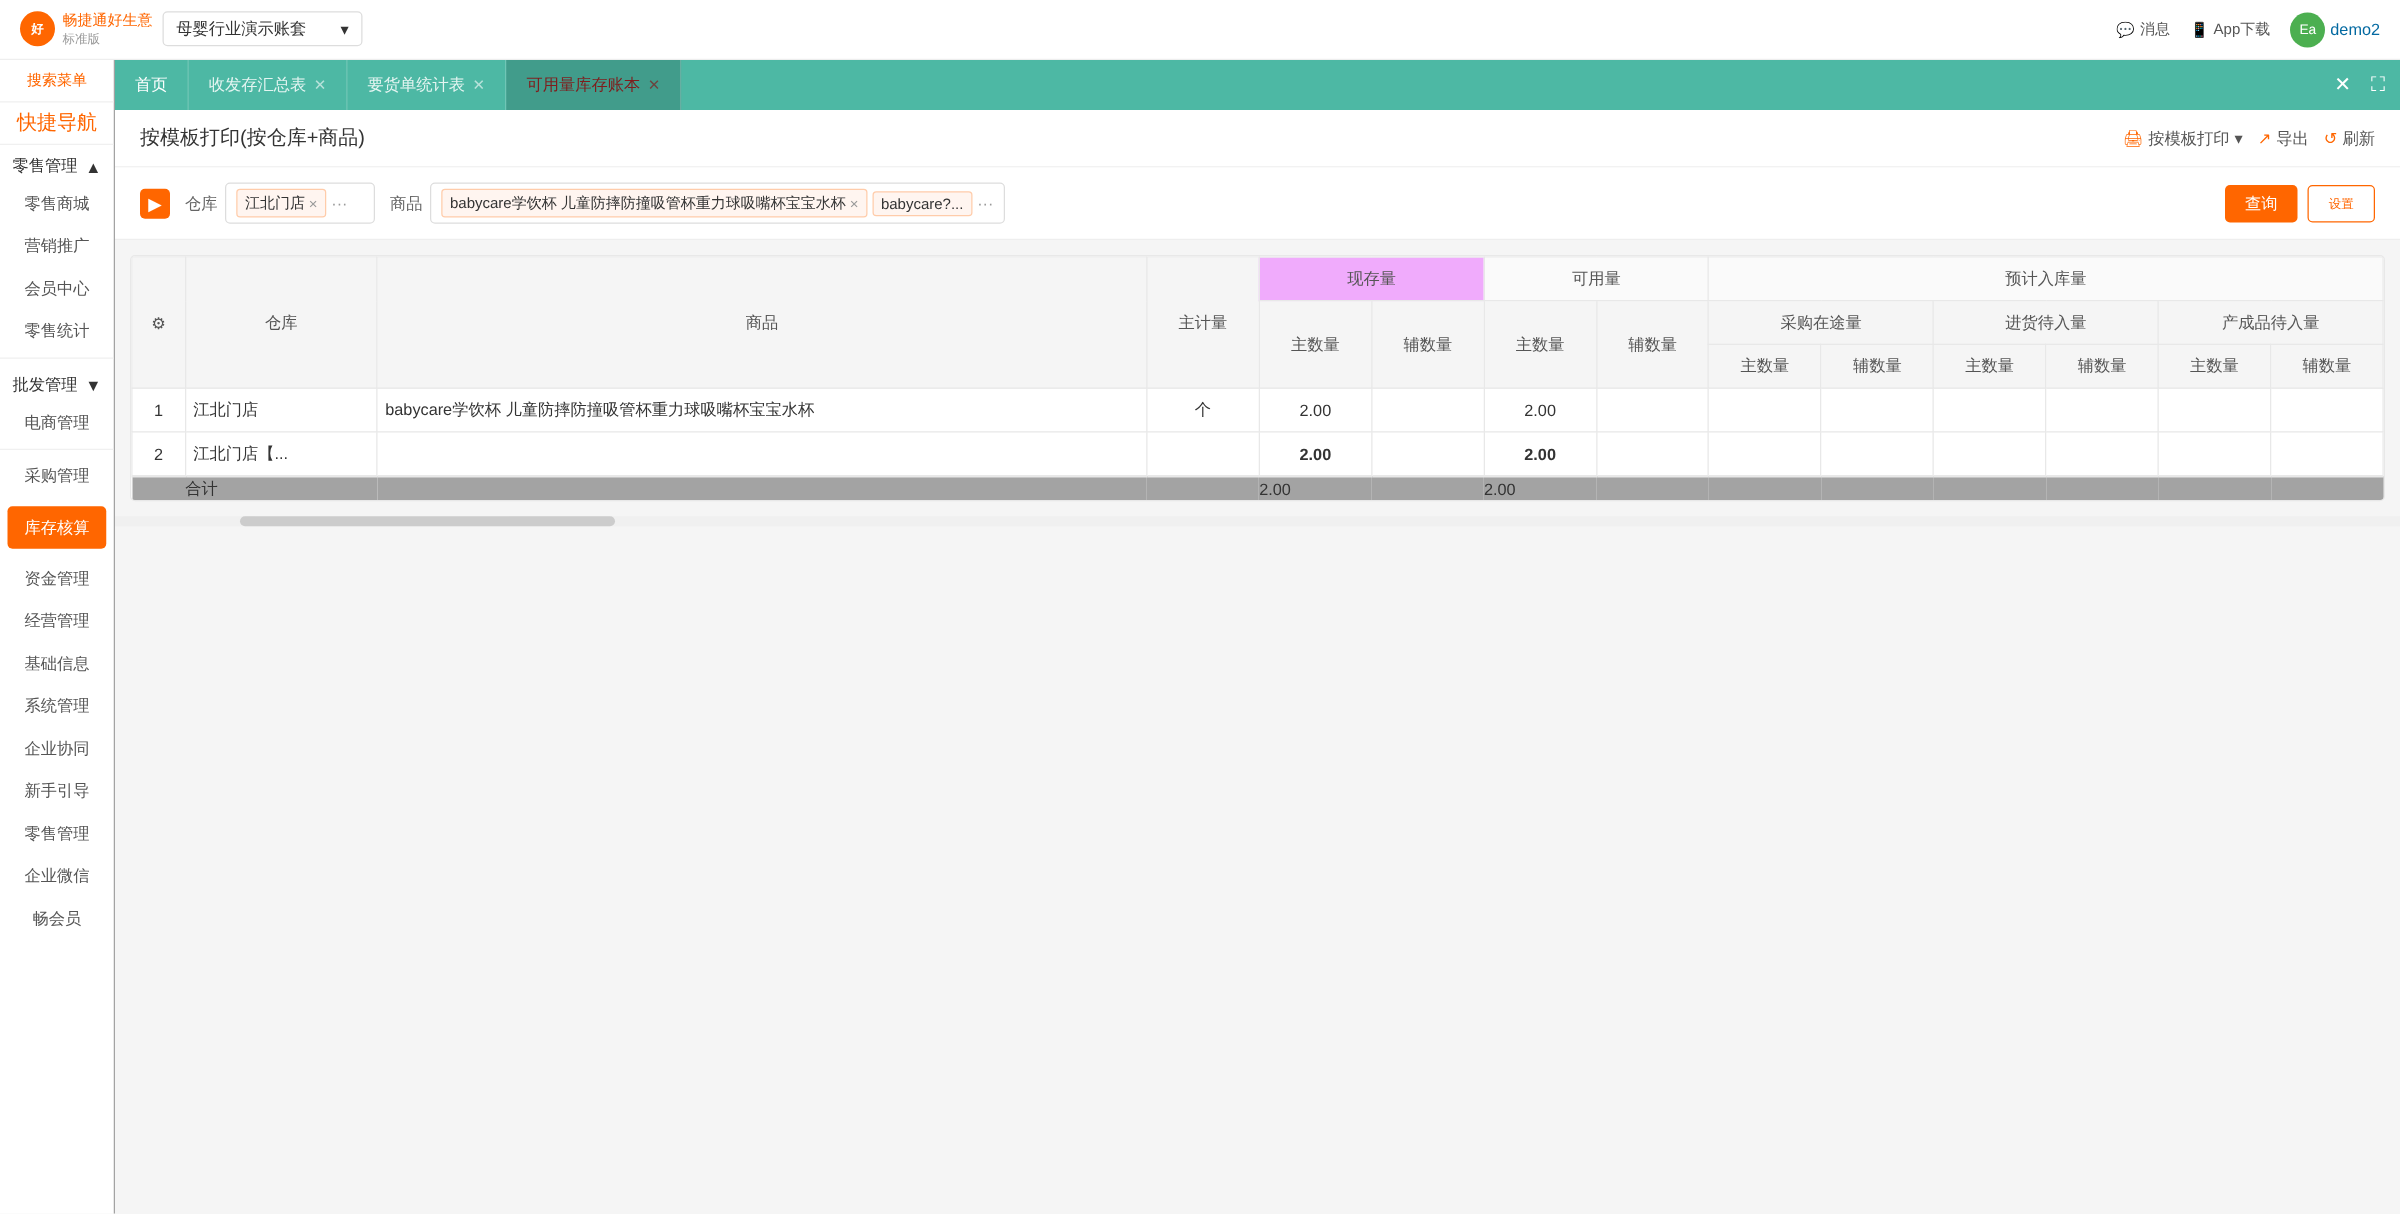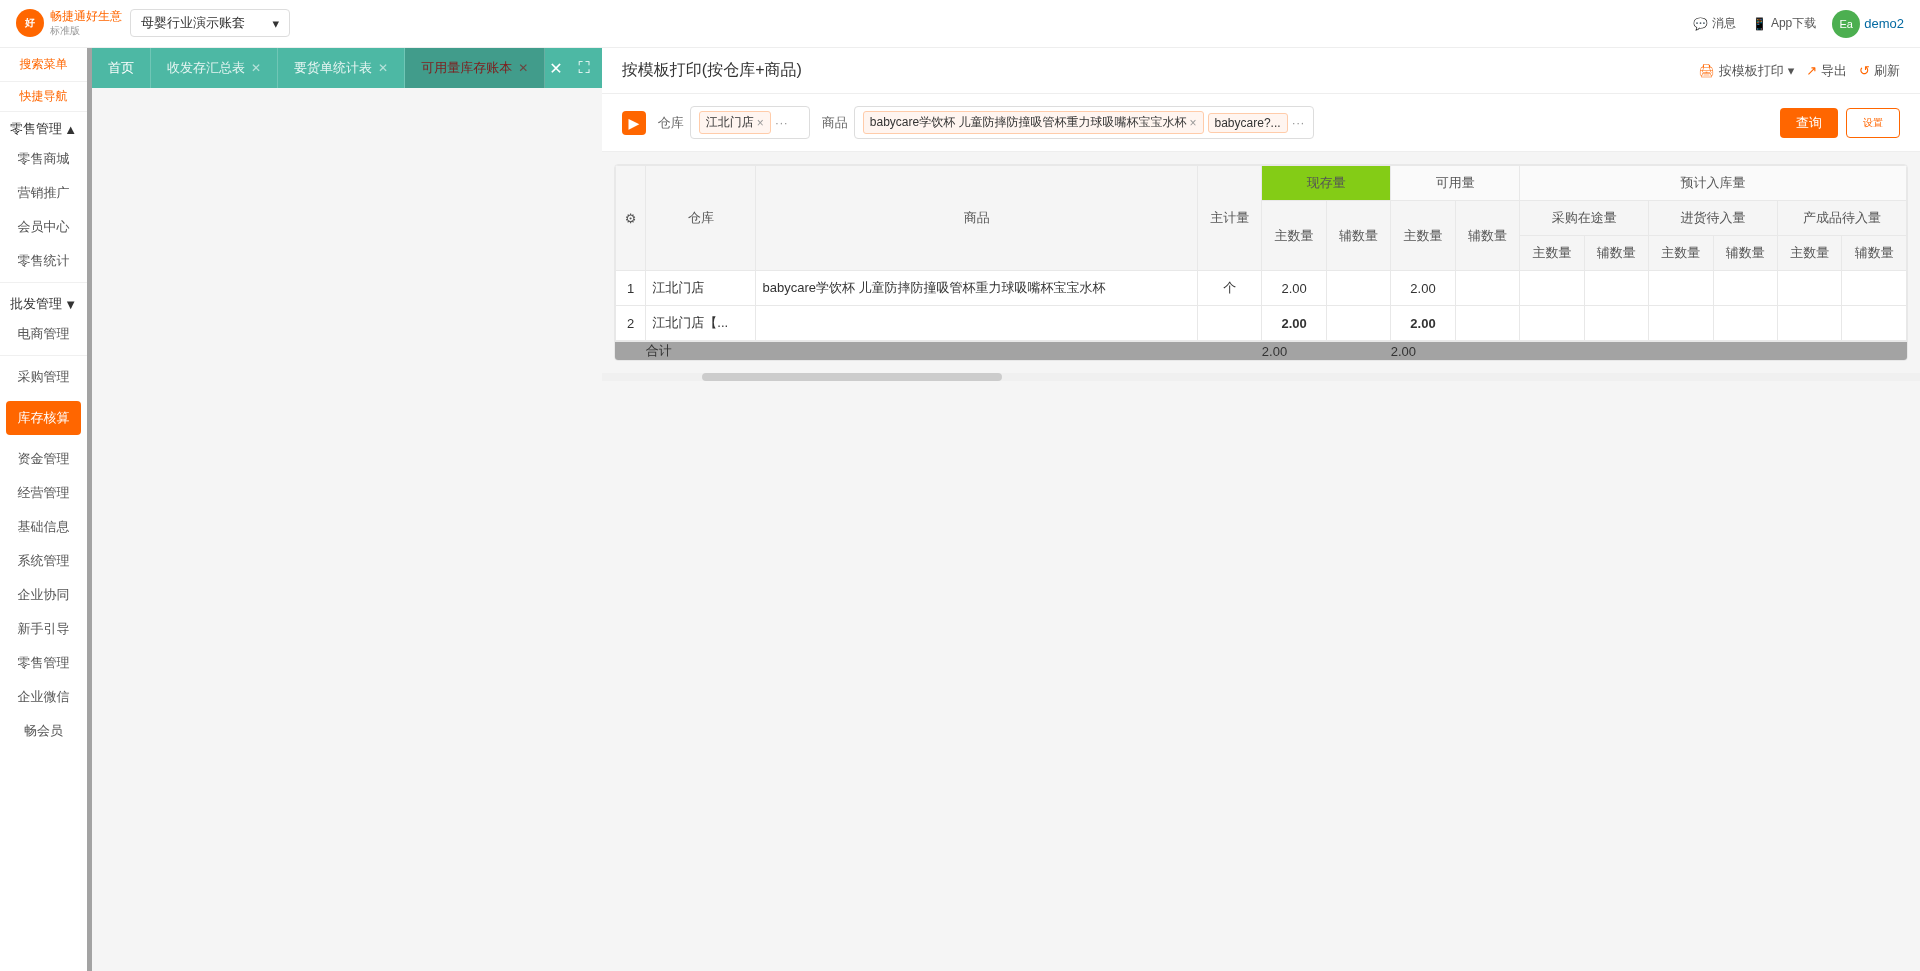--- a/index.html
+++ b/index.html
@@ -97,36 +97,36 @@
     
     .main-layout {
       display: flex;
       height: calc(971px - 48px);
     }
 
     
     .sidebar {
       width: 92px;
       background: #fff;
-      border-right: 5px solid #a3a3a3;
+      border-right: 1px solid #a3a3a3;
       display: flex;
       flex-direction: column;
       overflow-y: auto;
     }
     .sidebar-search {
       padding: 8px 6px;
       font-size: 12px;
       color: #ff6600;
       cursor: pointer;
       text-align: center;
       border-bottom: 1px solid #f0f0f0;
     }
     .sidebar-nav {
       padding: 6px 6px;
-      font-size: 12px;
+      font-size: 16px;
       color: #ff6600;
       cursor: pointer;
       text-align: center;
       border-bottom: 1px solid #f0f0f0;
     }
     .sidebar-section-header {
       padding: 8px 10px 4px;
       font-size: 13px;
       color: #333;
       display: flex;
@@ -150,21 +150,21 @@
     .sidebar-divider {
       height: 1px;
       background: #f0f0f0;
       margin: 4px 0;
     }
 
     
     .content-area {
       flex: 1;
       display: flex;
-      flex-direction: row;
+      flex-direction: column;
       overflow: hidden;
     }
 
     
     .tab-bar {
       height: 40px;
       background: #4db8a4;
       display: flex;
       align-items: stretch;
       padding-left: 0;
@@ -351,21 +351,21 @@
       background: #f5f5f5;
       border: 1px solid #e8e8e8;
       padding: 8px 6px;
       text-align: center;
       font-weight: 500;
       color: #555;
       white-space: nowrap;
     }
 
     .table-head-row-1 .col-group-xianzun {
-      background: #84cc16;
+      background: #f0abfc;
     }
     .table-head-row-1 .col-group-keyong {
       background: #fafafa;
     }
     .table-head-row-1 .col-group-yujia {
       background: #fafafa;
     }
 
     tbody tr td {
       border: 1px solid #e8e8e8;

